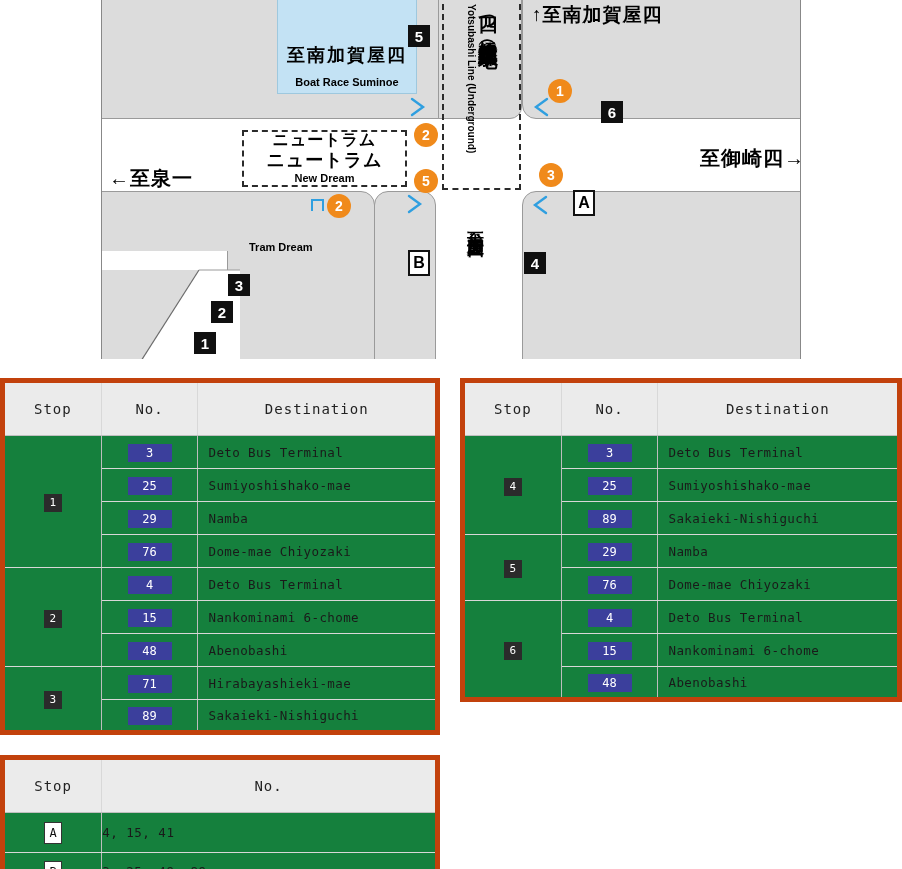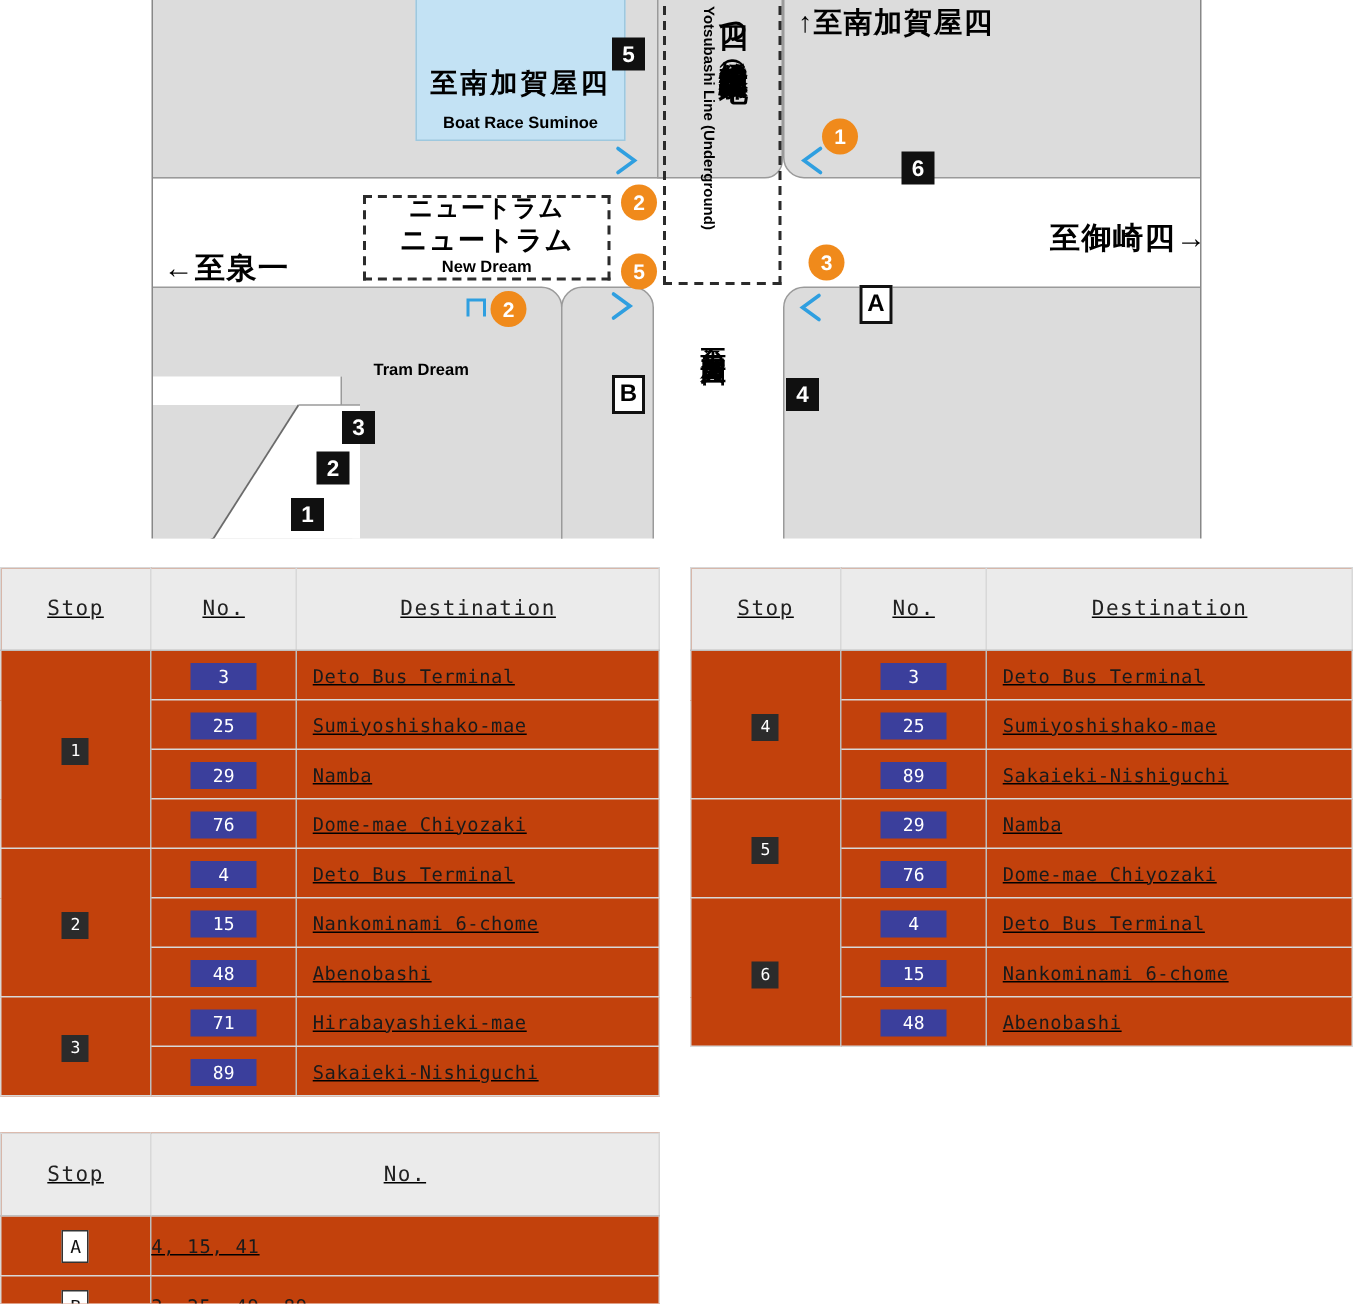--- a/index.html
+++ b/index.html
@@ -109,23 +109,22 @@
     display:flex; align-items:center; justify-content:center;
   }
   
   .chev { position:absolute; }
 
   
   .tbl {
     position: absolute;
     border-collapse: collapse;
     font-family: "DejaVu Sans Mono", "Liberation Mono", monospace;
-    background:#c2410c;
-    border: 1px solid #c2410c;
-    text-decoration: underline;
+    background:#15803d;
+    border: 5px solid #c2410c;
   }
   .tbl th, .tbl td {
     border: 1px solid #d8d8d8;
     padding: 0;
     font-weight: normal;
   }
   .tbl thead th {
     background: #ebebeb;
     height: 55px;
     font-size: 14px;

